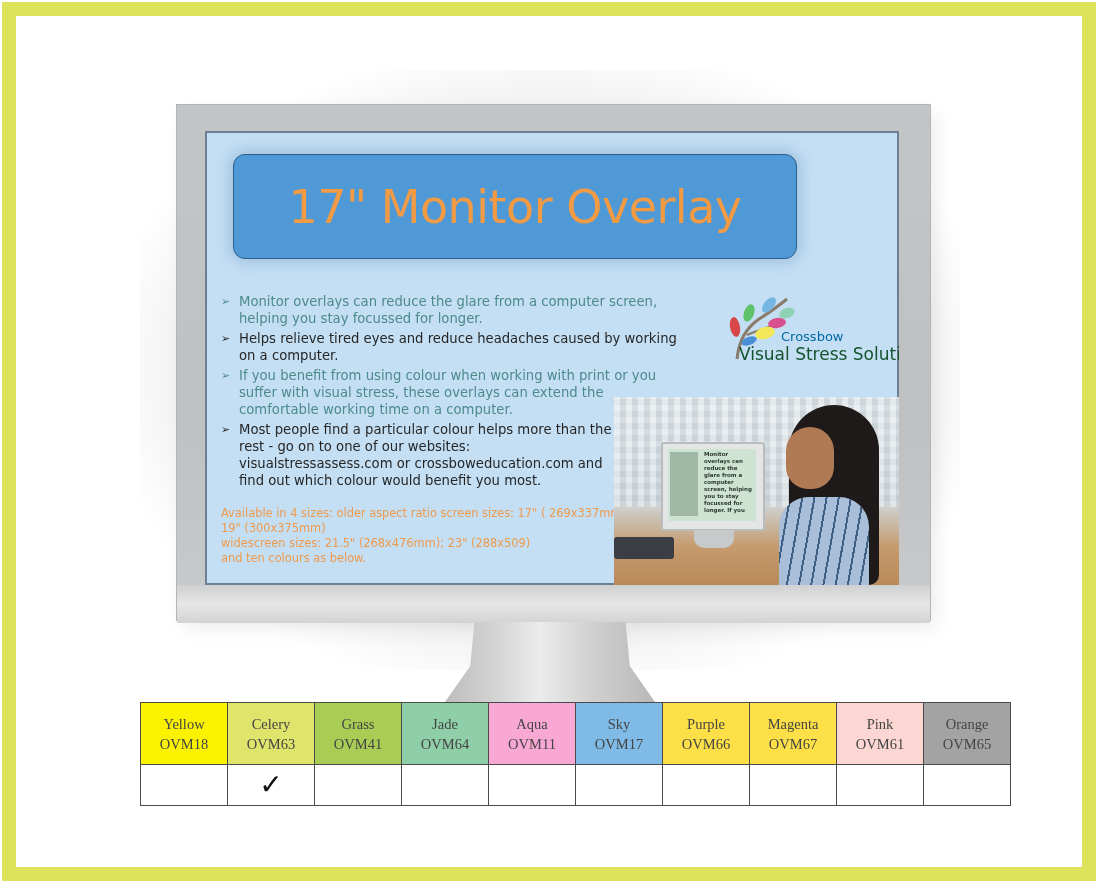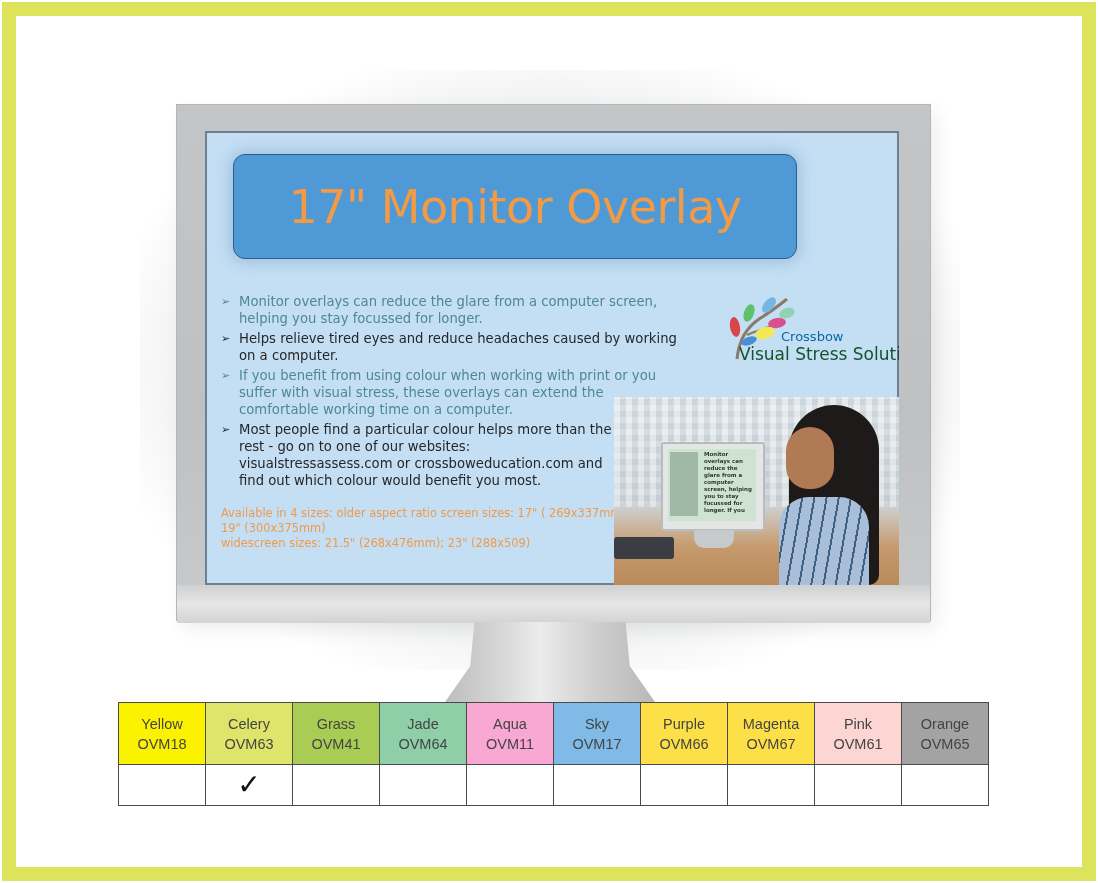--- a/index.html
+++ b/index.html
@@ -90,22 +90,22 @@
     background: #b07a55; border-radius: 24px 24px 22px 22px;
   }
   .person-shirt {
     position: absolute; left: 165px; top: 100px; width: 90px; height: 90px;
     background: repeating-linear-gradient(100deg, #a9bfd9 0 10px, #3f5f83 10px 12px);
     border-radius: 30px 30px 0 0;
   }
   .desk-phone { position: absolute; left: 0; top: 140px; width: 60px; height: 22px; background: #3a3e44; border-radius: 3px; }
 
   .colour-table {
-    position: absolute; left: 118px; top: 702px; border-collapse: collapse;
-    font-family: Liberation Sans, sans-serif;
+    position: absolute; left: 140px; top: 702px; border-collapse: collapse;
+    font-family: Liberation Serif, serif;
     padding-left: 37px;
   }
   .colour-table td {
     width: 84px; border: 1px solid #4a4a4a; text-align: center;
     font-size: 14.5px; line-height: 20px; color: #444;
   }
   .colour-table tr.names td { height: 59px; }
   .colour-table tr.checks td { height: 38px; background: #fff; font-size: 28px; color: #111; }
 </style>
 </head>
@@ -139,20 +139,21 @@
     <div class="bullet dark bullet-last">
       <span class="arrow">➢</span>
       <span>Most people find a particular colour helps more than the rest - go on to one of our websites:  visualstressassess.com or crossboweducation.com and find out which colour would benefit you most.</span>
     </div>
   </div>
 
   <div class="sizes">
     <div>Available in 4 sizes:  older aspect ratio screen sizes: 17" ( 269x337mm);</div>
     <div>19" (300x375mm)</div>
     <div>widescreen sizes:  21.5" (268x476mm);  23" (288x509)</div>
+    <div>and ten colours as below.</div>
   </div>
 
   <div class="logo">
     <svg width="80" height="70" viewBox="0 0 80 70" style="position:absolute;left:0;top:0">
       <path d="M12 68 C14 50 20 38 34 28 C44 22 52 16 62 8" stroke="#8a7a6a" stroke-width="3" fill="none"></path>
       <path d="M22 44 C30 40 40 38 48 34" stroke="#8a7a6a" stroke-width="2" fill="none"></path>
       <ellipse cx="10" cy="36" rx="5" ry="10" fill="#d9464a" transform="rotate(-10 10 36)"></ellipse>
       <ellipse cx="24" cy="22" rx="5" ry="9" fill="#5ec26a" transform="rotate(20 24 22)"></ellipse>
       <ellipse cx="44" cy="14" rx="5" ry="9" fill="#76b6e2" transform="rotate(40 44 14)"></ellipse>
       <ellipse cx="62" cy="22" rx="5" ry="8" fill="#8fd3b4" transform="rotate(70 62 22)"></ellipse>

